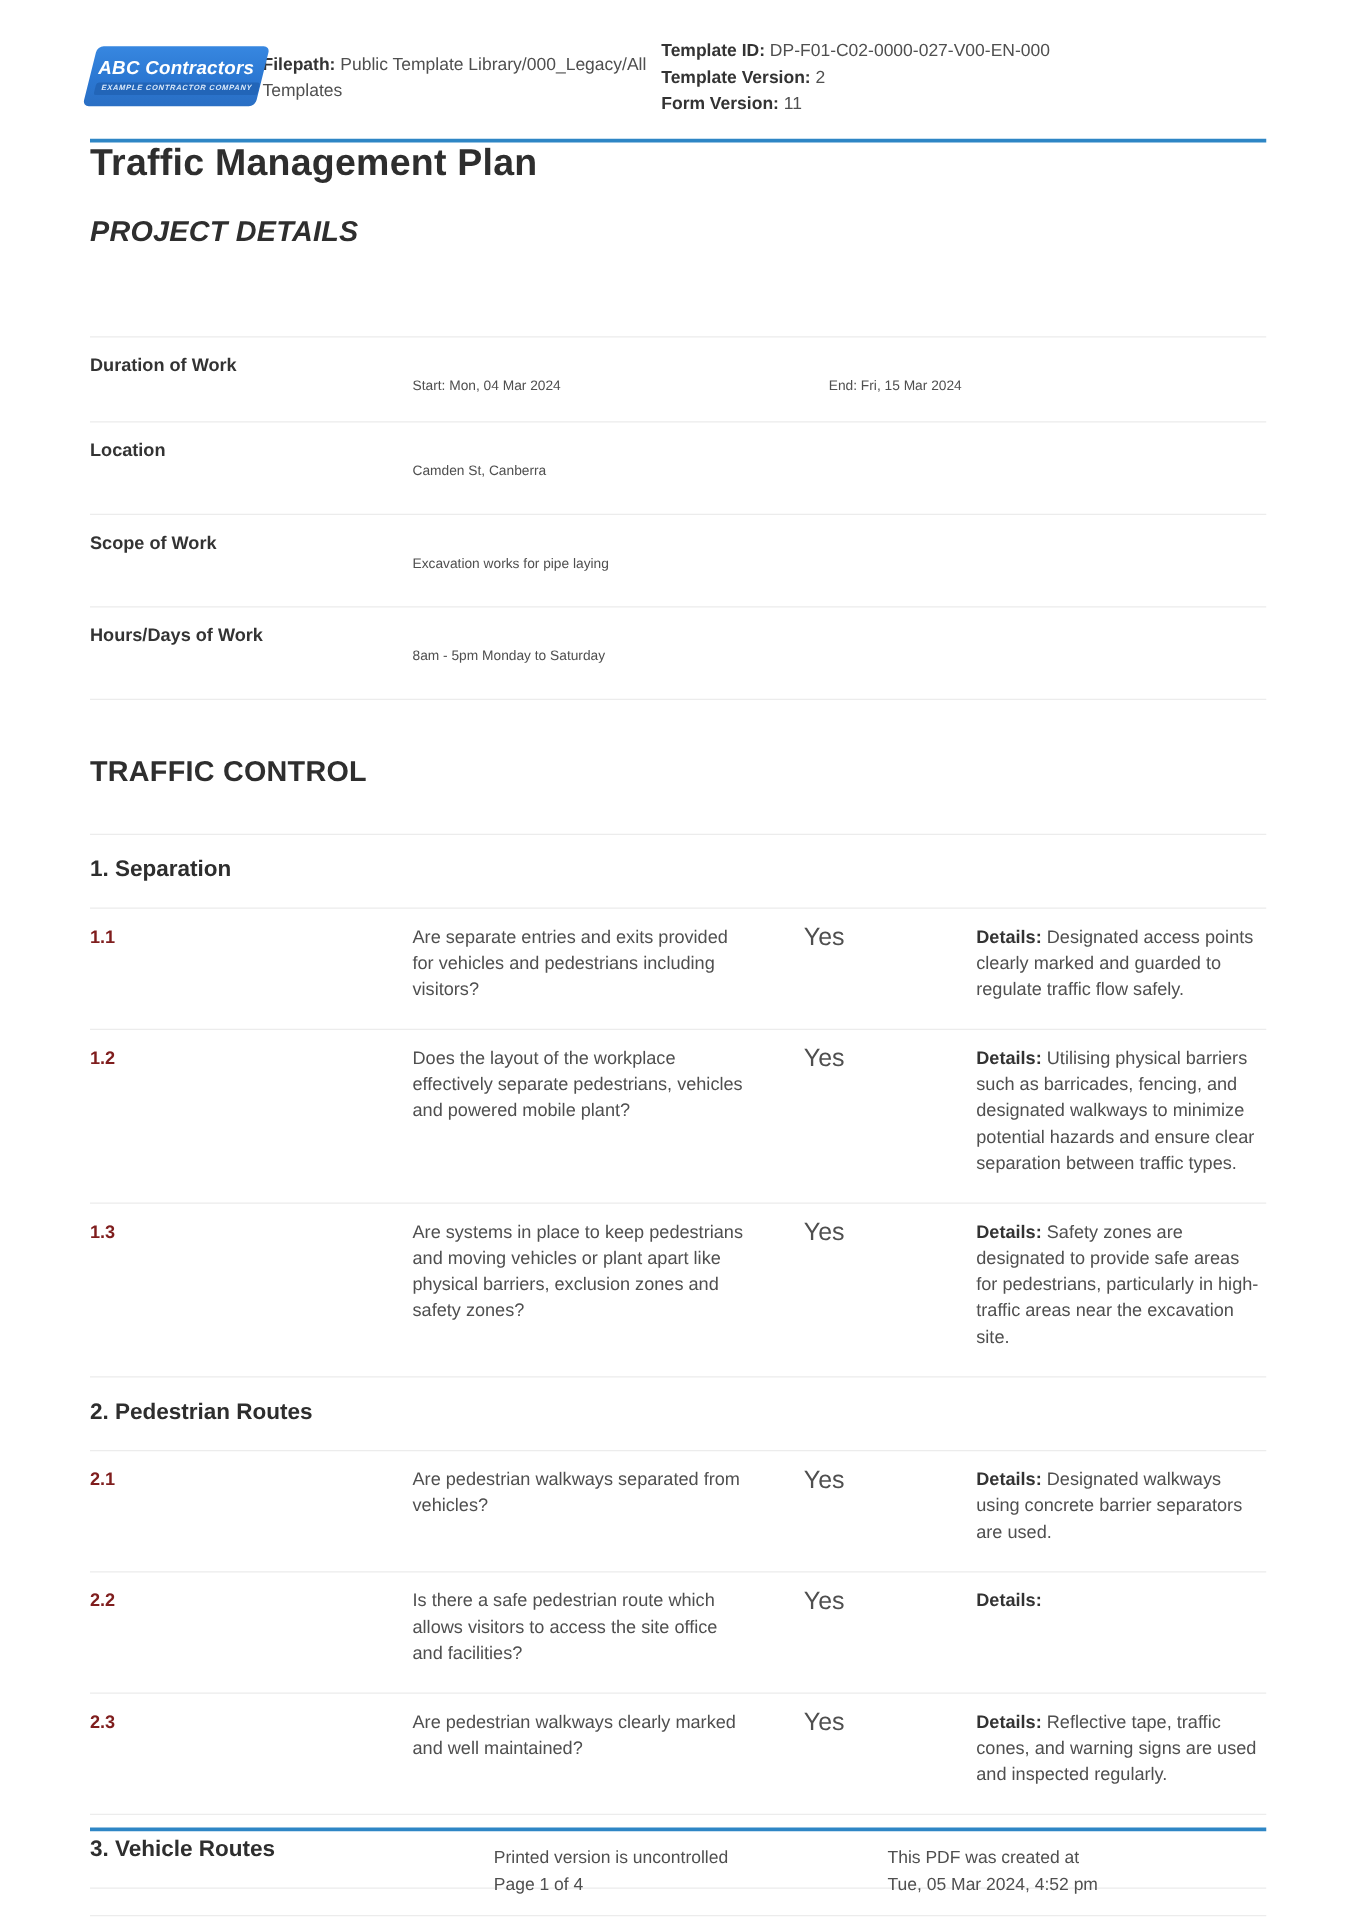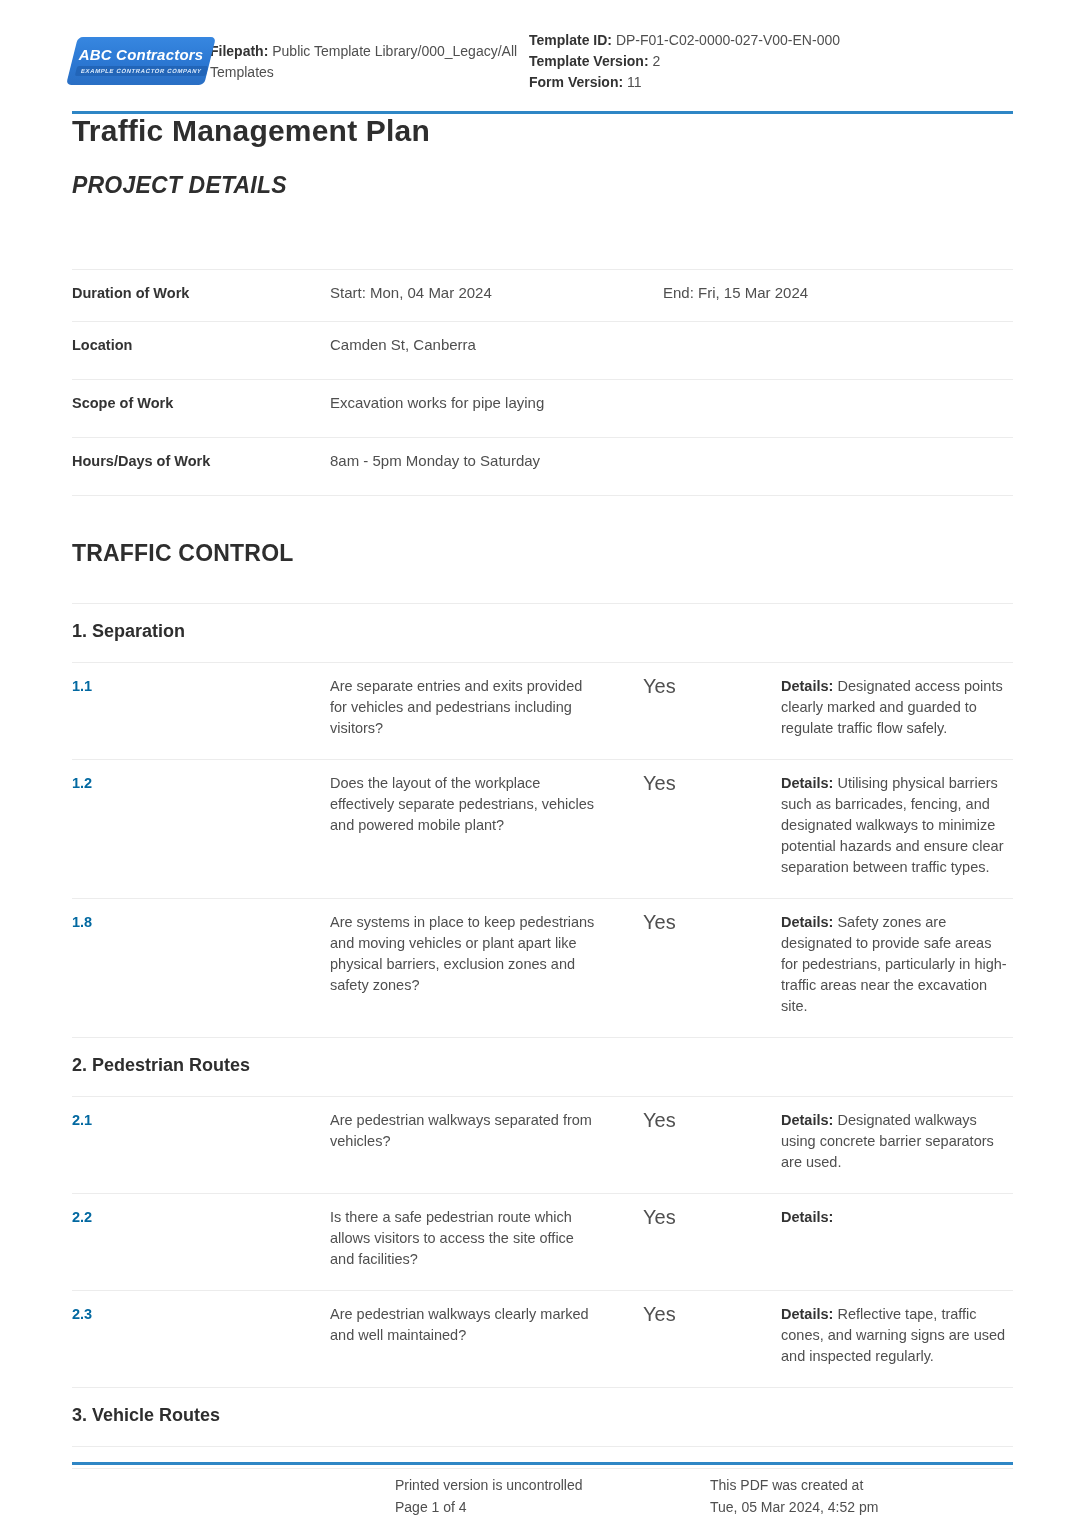--- a/index.html
+++ b/index.html
@@ -37,27 +37,27 @@
   .h2 { font-size:23px; font-weight:bold; color:#2e2e2e; letter-spacing:.2px; }
   .h3 { font-size:18px; font-weight:bold; color:#2e2e2e; }
   #project-details-heading { margin-top:24px;font-style:italic; }
   #traffic-control-heading { margin-top:44px; margin-bottom:36px; }
 
   
   .pd-table { margin-top:70px; border-bottom:1px solid #ececec; }
   .pd-row { display:grid; grid-template-columns:258px 333px 1fr; border-top:1px solid #ececec; padding:13px 0 18px 0; }
   .pd-row.tall { padding-bottom:24px; }
   .pd-label { font-weight:bold; color:#333333; font-size:14.5px; line-height:20px; }
-  .pd-value, .pd-value2 { font-size:15px; line-height:20px; color:#4f4f4f; }
+  .pd-value, .pd-value2 { font-size:11px; line-height:20px; color:#4f4f4f;margin-top:16px; }
 
   
   .subsection-title { border-top:1px solid #ececec; padding:17px 0 20px 0; }
   .check-row { display:grid; grid-template-columns:258px 313px 138px 1fr; border-top:1px solid #ececec; padding:13px 0 8px 0; }
   .check-table { border-bottom:1px solid #ececec; }
-  .col-num { font-weight:bold; color:#0369a1; font-size:14.5px; line-height:20px; }
+  .col-num { font-weight:bold; color:#7f1d1d; font-size:14.5px; line-height:20px; }
   .col-q { font-size:14.5px; line-height:21px; color:#4f4f4f; padding-right:42px; padding-bottom:12px; }
   .col-a { font-size:20px; line-height:20px; color:#4f4f4f; }
   .col-d { font-size:14.5px; line-height:21px; color:#4f4f4f; padding-right:6px; padding-bottom:12px; }
   .col-d .b { font-weight:bold; color:#333333; }
 
   
   .footer { position:absolute; left:72px; right:72px; top:1462px; }
   .footer-rule { border:none; height:3px; background:#2e86c5; }
   .footer-cols { position:relative; margin-top:9px; font-size:14px; line-height:22px; color:#4f4f4f; }
   .f-left { position:absolute; left:323px; top:0; }
@@ -150,21 +150,21 @@
       <div class="col-num">1.2</div>
       <div class="col-q">Does the layout of the workplace effectively separate pedestrians, vehicles and powered mobile plant?</div>
       <div class="col-a">Yes</div>
       <div class="col-d">
         <span class="b">Details:</span>
         <span>Utilising physical barriers such as barricades, fencing, and designated walkways to minimize potential hazards and ensure clear separation between traffic types.</span>
       </div>
     </div>
 
     <div class="check-row">
-      <div class="col-num">1.8</div>
+      <div class="col-num">1.3</div>
       <div class="col-q">Are systems in place to keep pedestrians and moving vehicles or plant apart like physical barriers, exclusion zones and safety zones?</div>
       <div class="col-a">Yes</div>
       <div class="col-d">
         <span class="b">Details:</span>
         <span>Safety zones are designated to provide safe areas for pedestrians, particularly in high-traffic areas near the excavation site.</span>
       </div>
     </div>
 
     <div class="subsection-title">
       <div class="h3">2. Pedestrian Routes</div>

